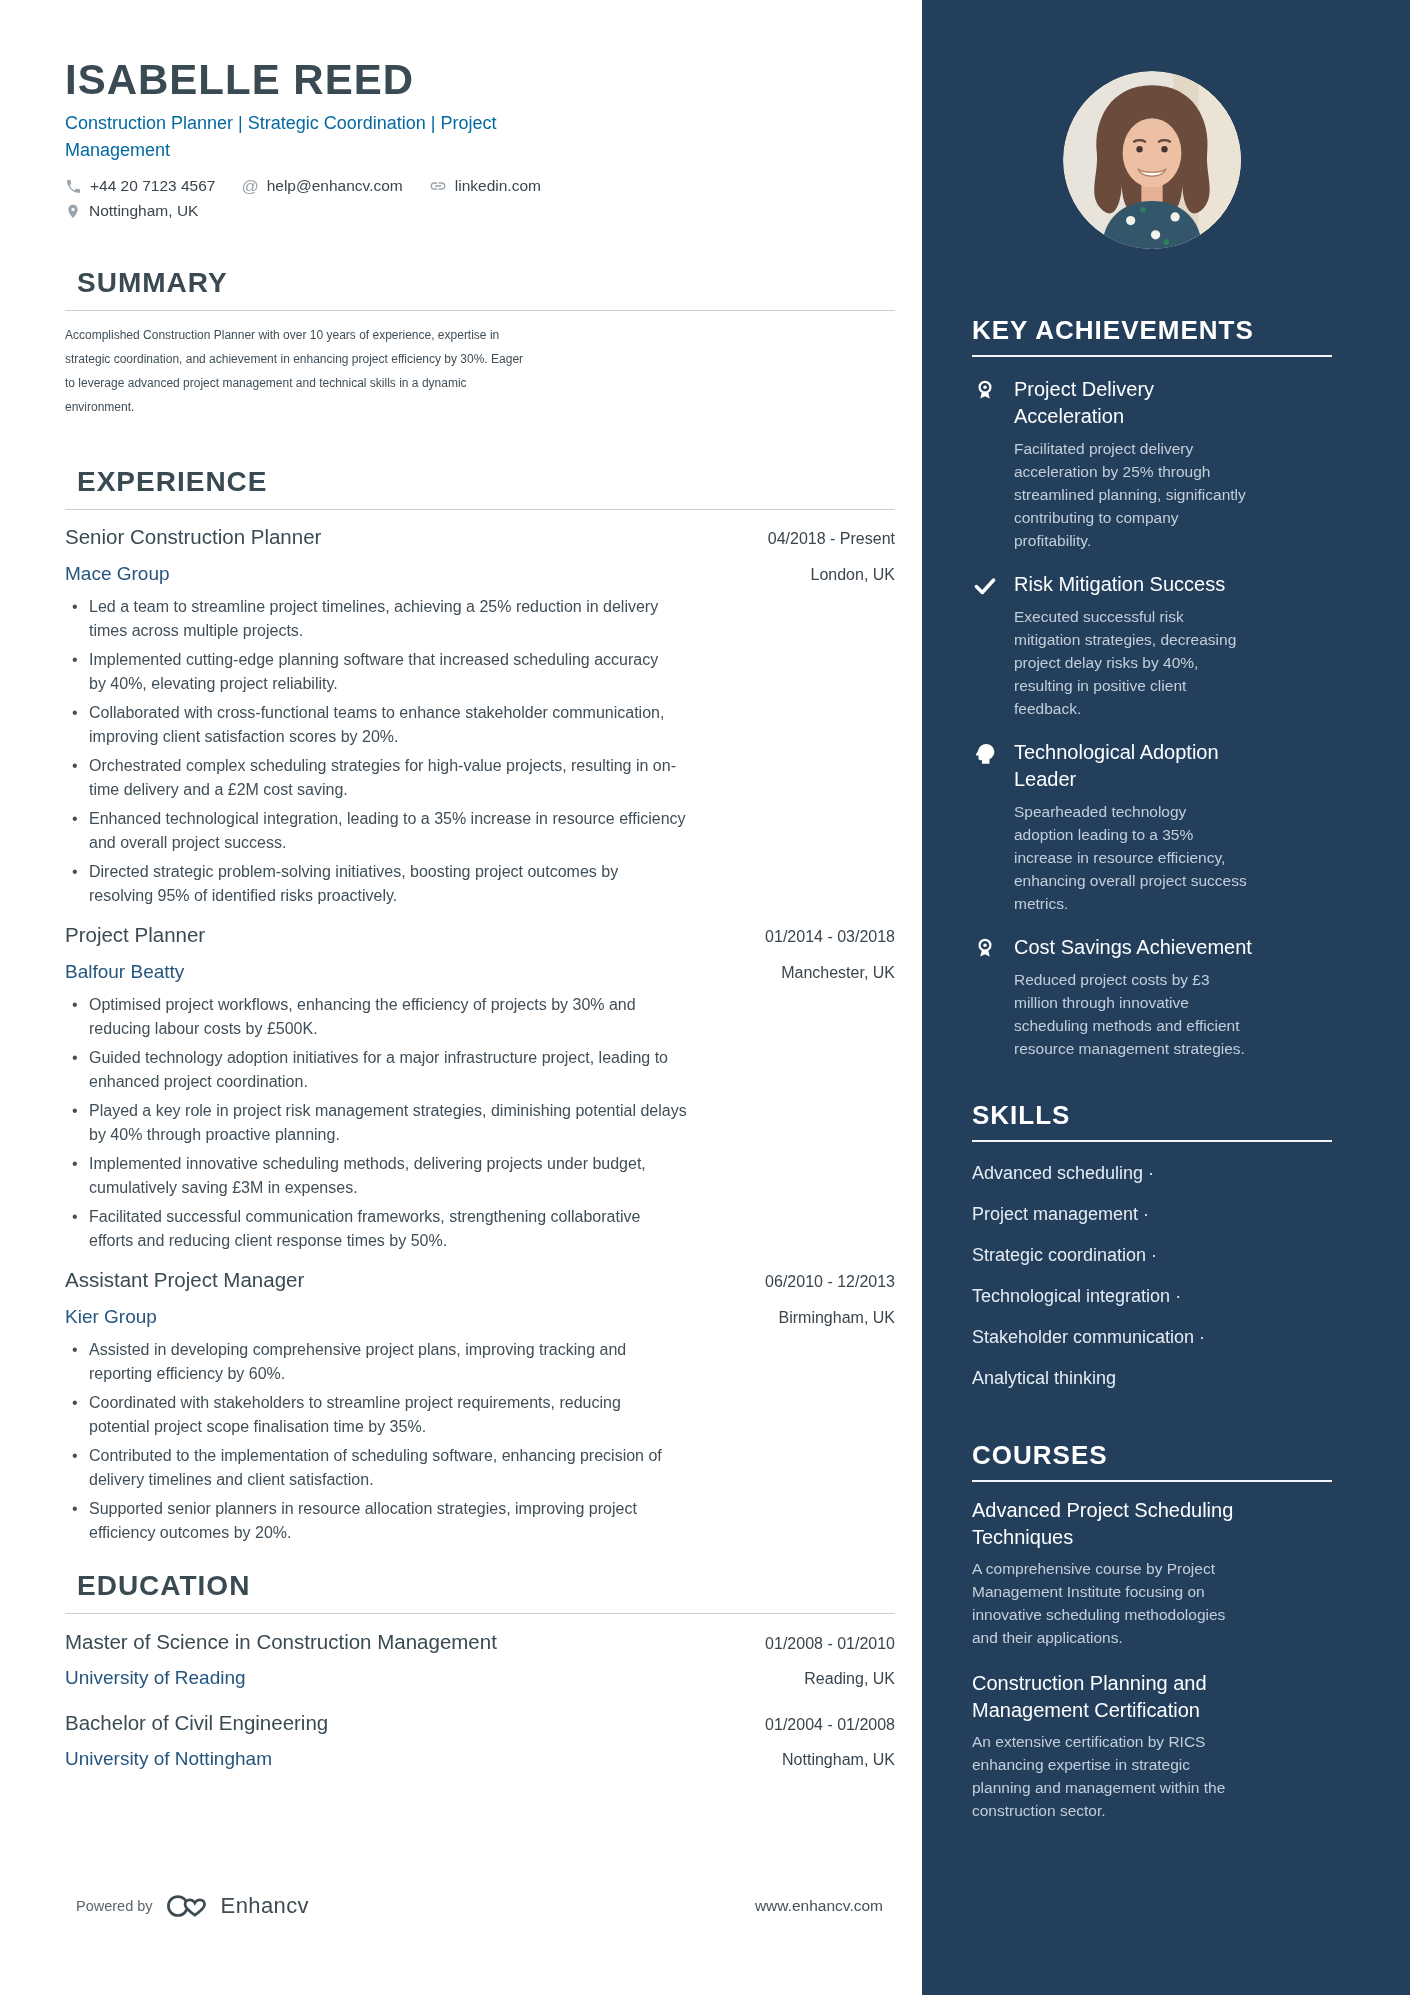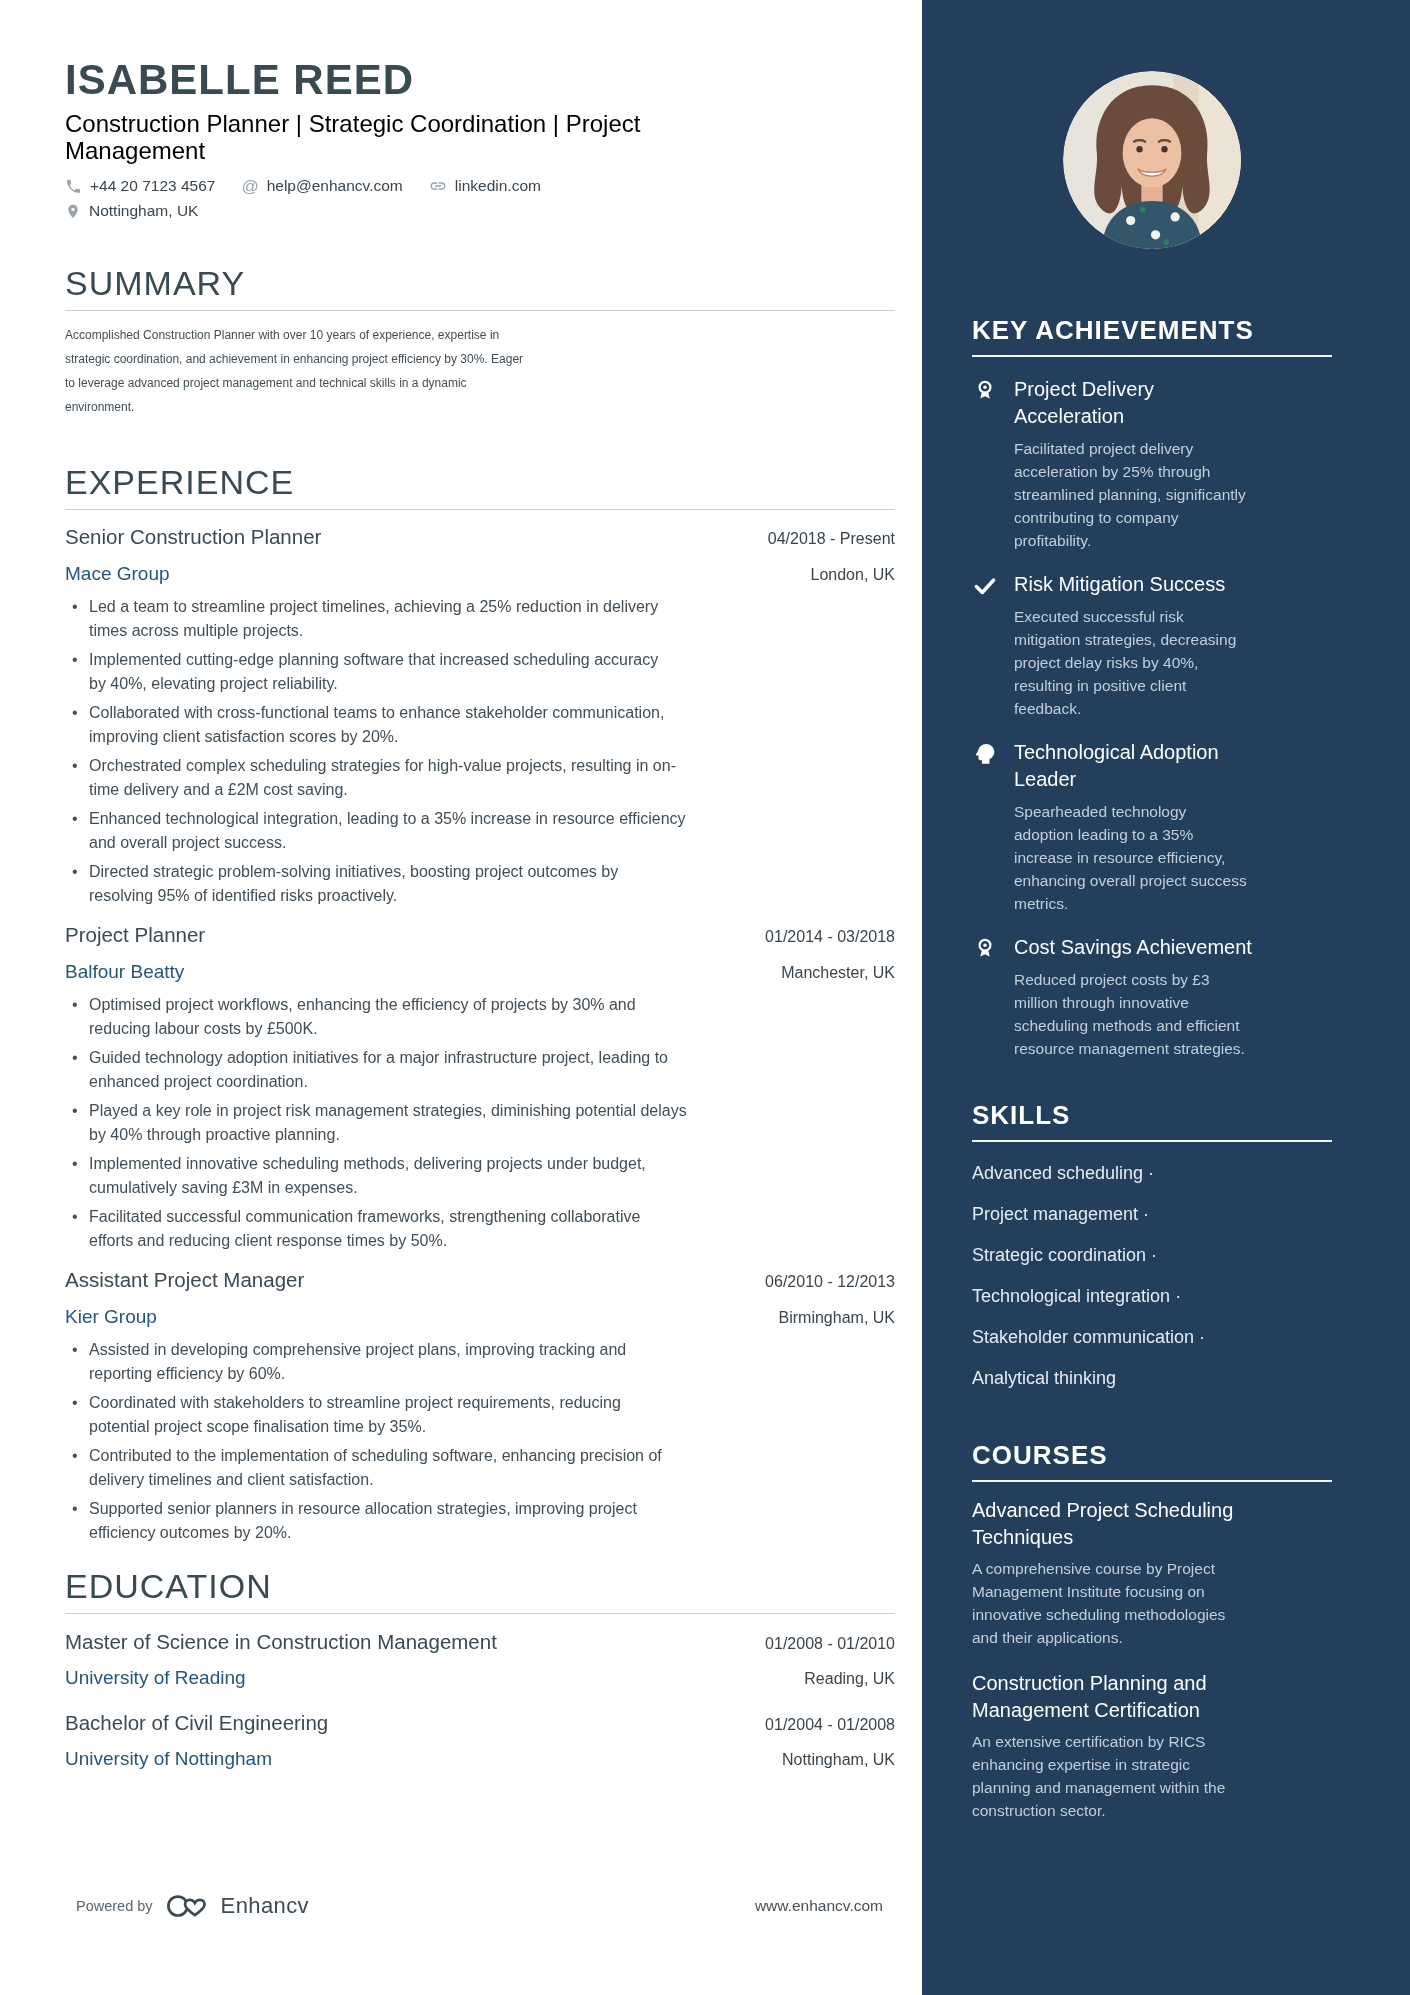--- a/index.html
+++ b/index.html
@@ -2,28 +2,28 @@
 <html><head>
 <meta charset="utf-8">
 <style>
   html,body{margin:0;padding:0;background:#ffffff;}
   .page{position:relative;width:1410px;height:1995px;background:#ffffff;overflow:hidden;
         font-family:"Liberation Sans","DejaVu Sans",sans-serif;}
   .pre{white-space:pre-line;}
   
   .main{position:absolute;left:0;top:0;width:922px;padding:0 27px 0 65px;box-sizing:border-box;}
   .name{margin:56px 0 0;font-size:42px;line-height:47px;font-weight:700;letter-spacing:1px;color:#3A4A53;}
-  .subtitle{margin-top:7px;font-size:24px;line-height:27px;color:#000000;}
+  .subtitle{margin-top:7px;font-size:18px;line-height:27px;color:#0369a1;}
   .contact{margin-top:13px;font-size:15.5px;color:#3A454E;}
   .contact-row{display:flex;align-items:center;gap:26px;margin-top:7px;}
   .c-item{display:inline-flex;align-items:center;gap:8px;}
   .cicon{display:inline-flex;color:#9AA4AC;}
   .cicon svg{display:block;}
   .at-glyph{font-size:17px;line-height:17px;color:#9AA4AC;font-weight:400;}
-  .sec-h{margin:48px 0 0;font-size:34px;font-weight:400;letter-spacing:1px;color:#3A4A53;line-height:30px;}
+  .sec-h{margin:48px 12px 0;font-size:28px;font-weight:700;letter-spacing:1px;color:#3A4A53;line-height:30px;}
   .sec-h.tight{margin-top:26px;}
   .rule{border:none;border-top:1.5px solid #C9CED3;margin:12px 0 0;}
   .summary-text{margin-top:12px;font-size:12px;line-height:24px;color:#414E57;}
   .job{margin-top:14px;}
   .row-split{display:flex;justify-content:space-between;align-items:baseline;}
   .job-title{font-size:20.5px;font-weight:500;color:#3A4A53;line-height:26px;}
   .job-dates{font-size:16px;color:#3A454E;}
   .job-sub{margin-top:12px;}
   .company{font-size:19px;font-weight:500;color:#26557E;line-height:24px;}
   .location{font-size:16px;color:#3A454E;}

